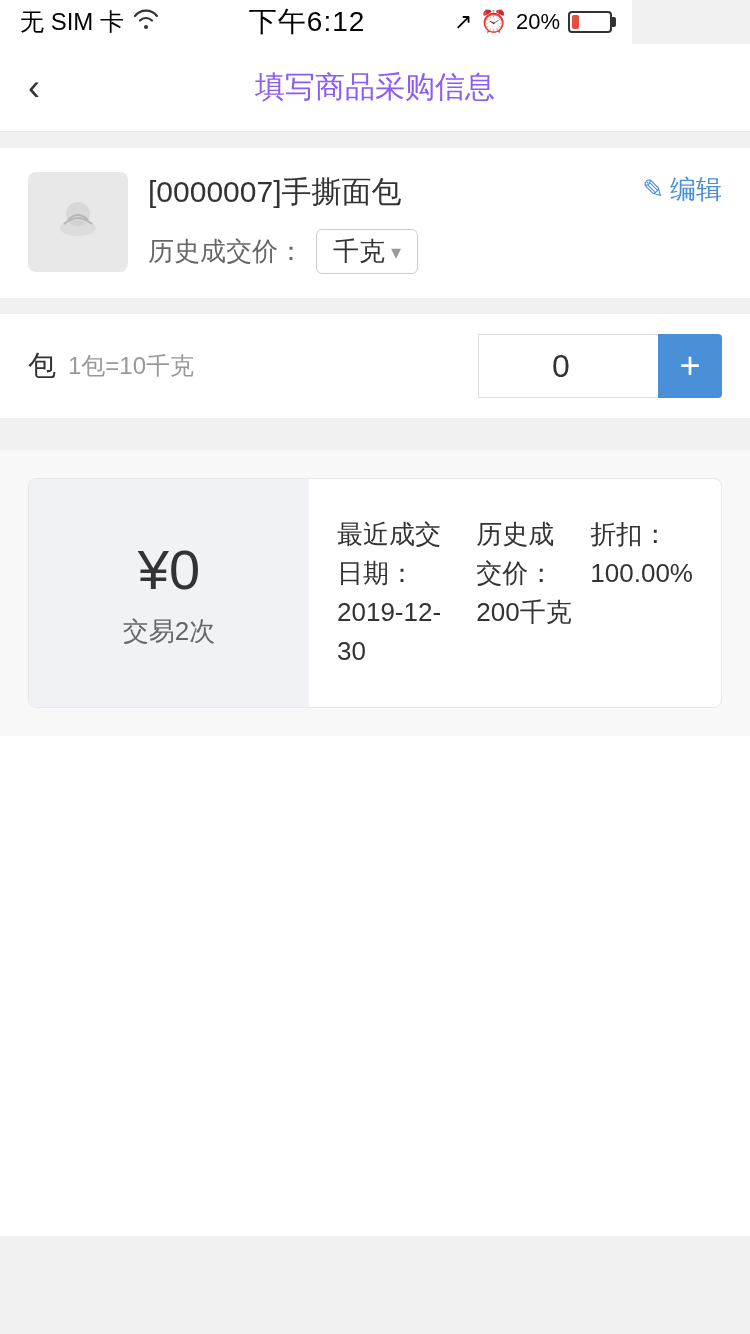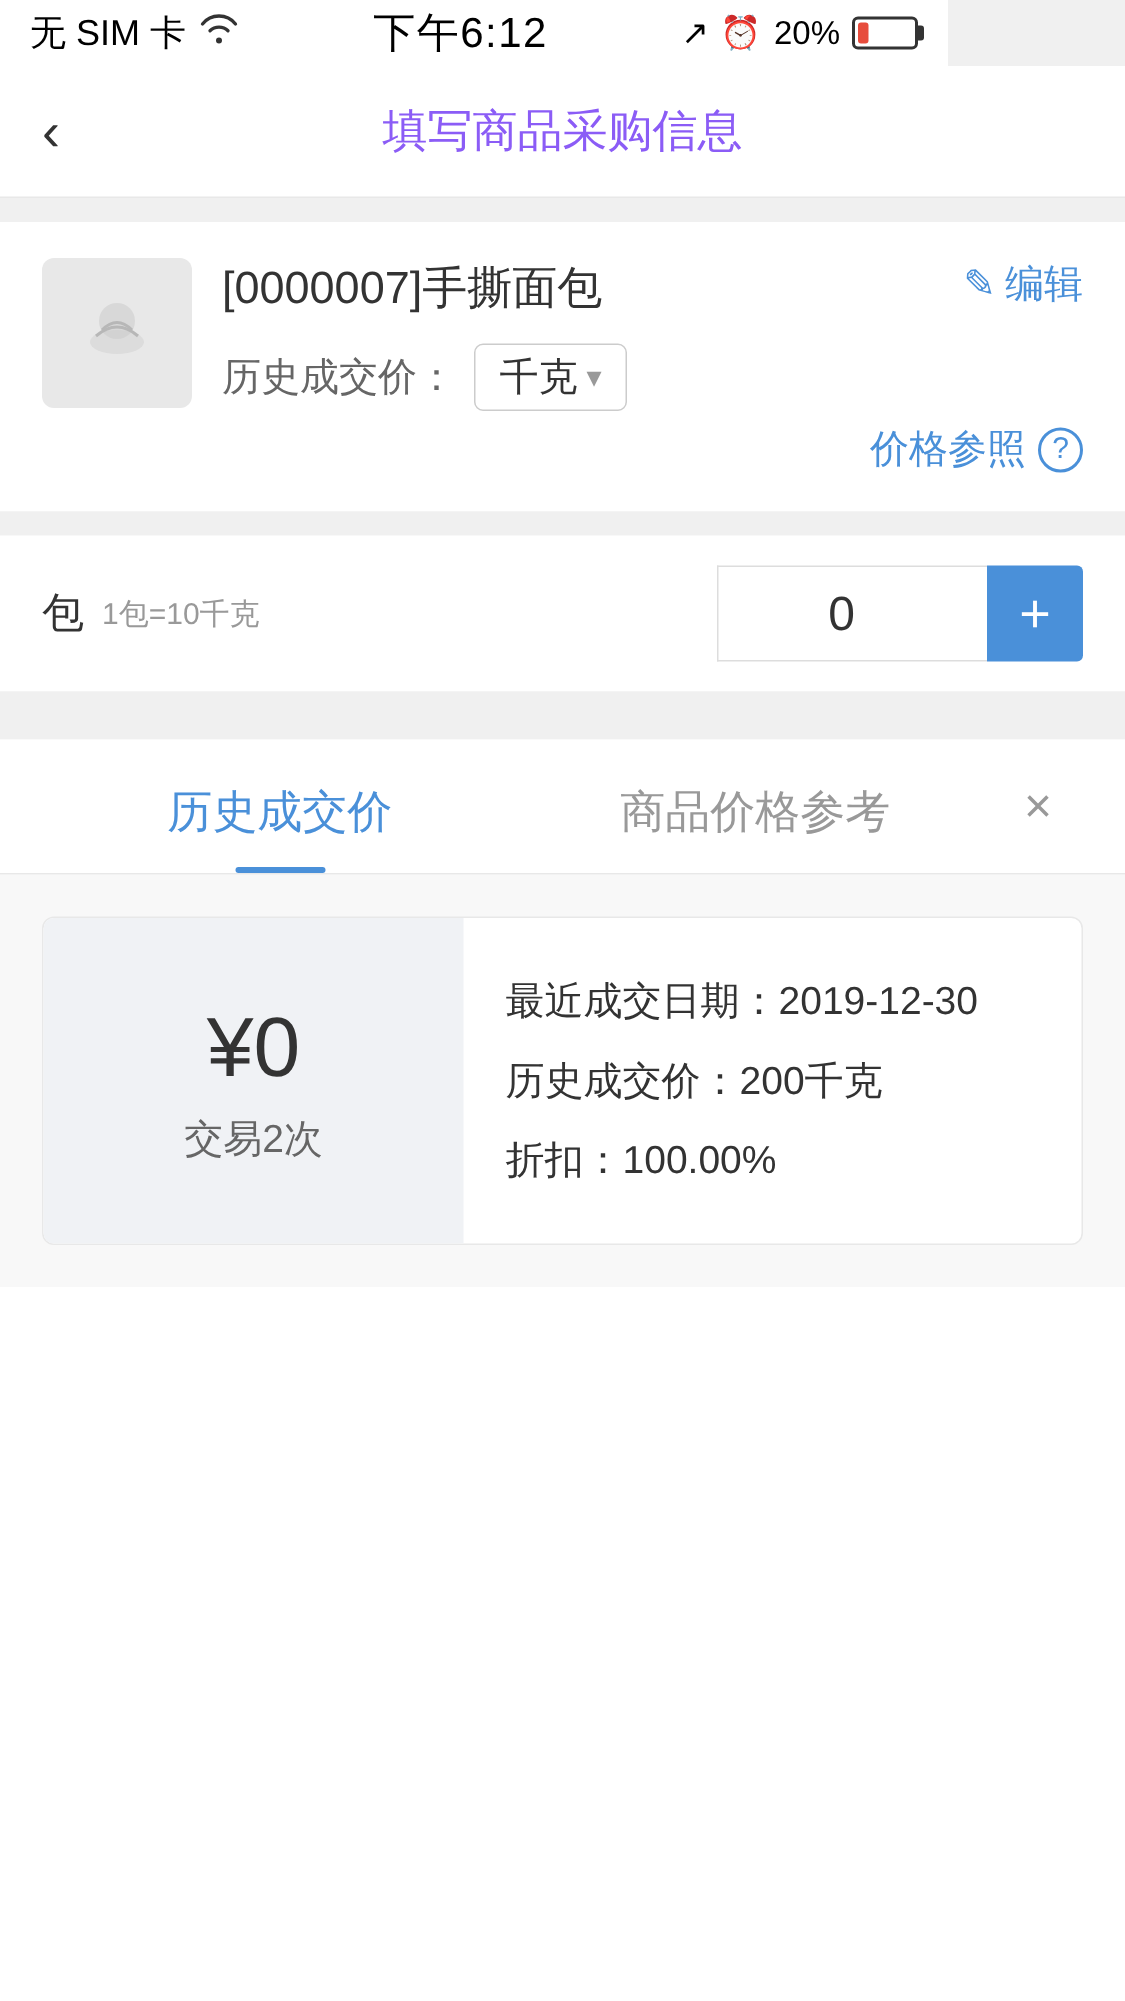--- a/index.html
+++ b/index.html
@@ -214,21 +214,21 @@
     .quantity-left {
       display: flex;
       align-items: center;
       gap: 12px;
     }
     .quantity-unit-box {
       font-size: 28px;
       color: #333;
     }
     .quantity-conversion {
-      font-size: 20px;
+      font-size: 24px;
       color: #999;
     }
     .quantity-right {
       display: flex;
       align-items: center;
       gap: 0;
     }
     .quantity-input {
       width: 180px;
       height: 64px;
@@ -331,21 +331,20 @@
     }
     .price-trades {
       font-size: 26px;
       color: #666;
       margin-top: 12px;
     }
     .price-card-right {
       flex: 1;
       padding: 36px 28px;
       display: flex;
-      flex-direction: column;
       gap: 14px;
       justify-content: center;
     }
     .price-detail-row {
       font-size: 26px;
       color: #333;
       line-height: 1.5;
     }
 
     
@@ -406,48 +405,39 @@
             <span class="unit-select-arrow">▾</span>
           </div>
         </div>
       </div>
     </div>
     <div class="product-edit">
       <span>✎</span>
       <span>编辑</span>
     </div>
   </div>
-  <div class="price-ref-row">
-    <span class="price-ref-link">价格参照</span>
-    <div class="price-ref-icon">?</div>
-  </div>
 </div>
 
 <div class="section-divider"></div>
 
 <div class="quantity-section">
   <div class="quantity-left">
     <span class="quantity-unit-box">包</span>
     <span class="quantity-conversion">1包=10千克</span>
   </div>
   <div class="quantity-right">
     <input class="quantity-input" type="number" value="0" style="">
     <button class="quantity-plus">+</button>
   </div>
 </div>
 
 <div class="section-divider"></div>
 
 <div class="bottom-panel">
 
-  <div class="tabs-row">
-    <div class="tab-item active">历史成交价</div>
-    <div class="tab-item">商品价格参考</div>
-    <div class="tab-close">×</div>
-  </div>
 
   <div class="history-content">
     <div class="price-card">
       <div class="price-card-left">
         <div class="price-amount">
           <span>¥</span><span>0</span>
         </div>
         <div class="price-trades">交易2次</div>
       </div>
       <div class="price-card-right">

